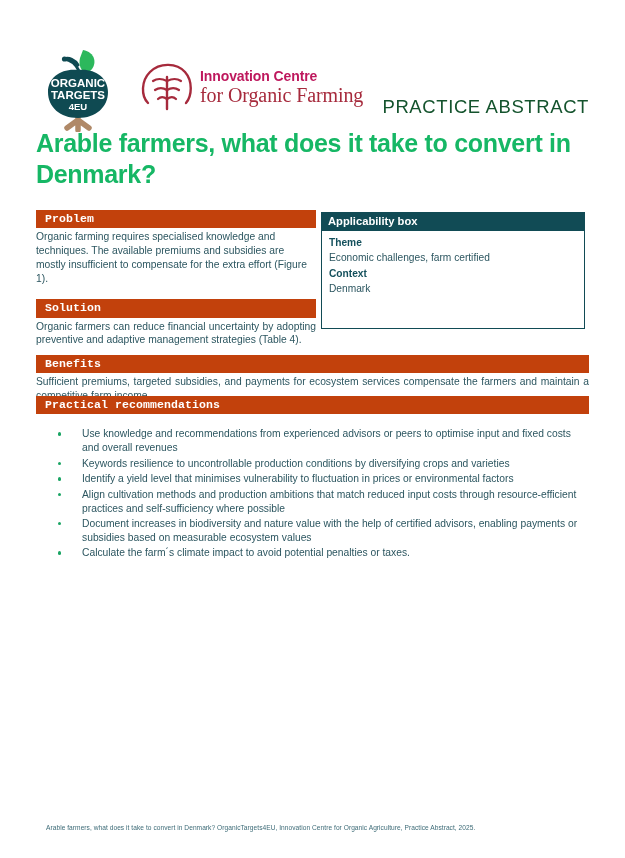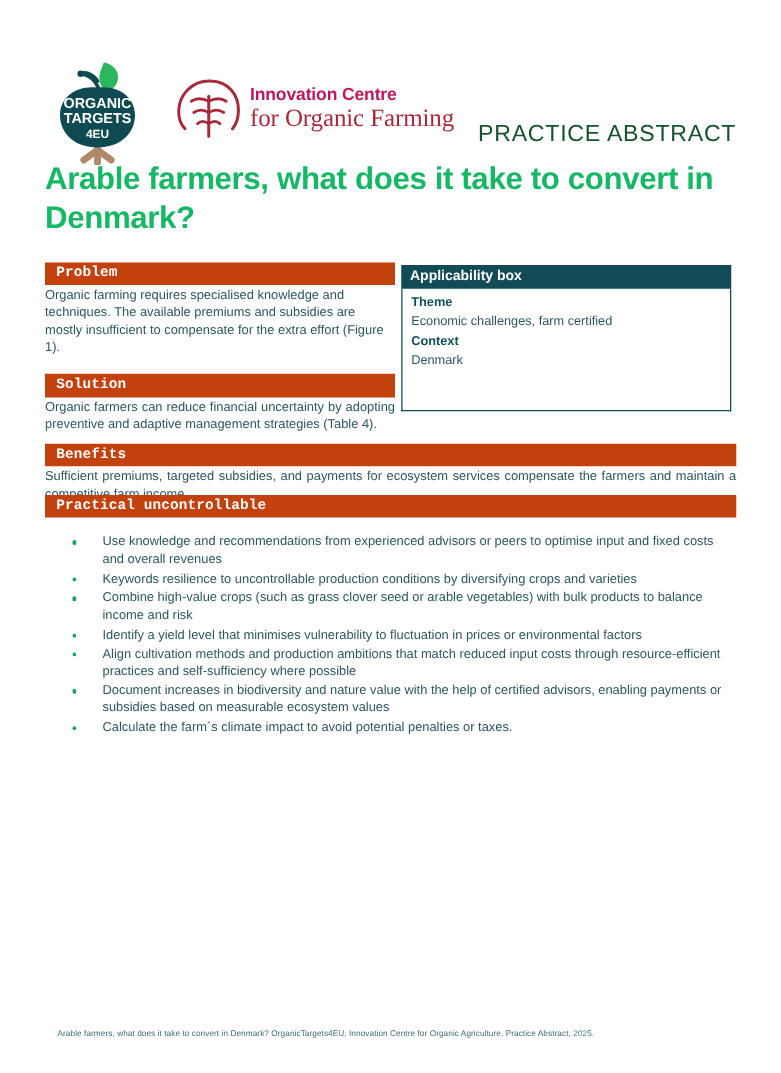--- a/index.html
+++ b/index.html
@@ -294,25 +294,24 @@
       </div>
     </div>
   </div>
 
   <div class="full sec-benefits">
     <div class="bar">Benefits</div>
     <div class="body-text just">Sufficient premiums, targeted subsidies, and payments for ecosystem services compensate the farmers and maintain a competitive farm income.</div>
   </div>
 
   <div class="full sec-recs">
-    <div class="bar">Practical uncontrollable</div>
+    <div class="bar">Practical recommendations</div>
     <ul class="recs">
       <li>Use knowledge and recommendations from experienced advisors or peers to optimise input and fixed costs and overall revenues</li>
       <li>Keywords resilience to uncontrollable production conditions by diversifying crops and varieties</li>
-      <li>Combine high-value crops (such as grass clover seed or arable vegetables) with bulk products to balance income and risk</li>
       <li>Identify a yield level that minimises vulnerability to fluctuation in prices or environmental factors</li>
       <li>Align cultivation methods and production ambitions that match reduced input costs through resource-efficient practices and self-sufficiency where possible</li>
       <li>Document increases in biodiversity and nature value with the help of certified advisors, enabling payments or subsidies based on measurable ecosystem values</li>
       <li>Calculate the farm´s climate impact to avoid potential penalties or taxes.</li>
     </ul>
   </div>
 
   <div class="footer">Arable farmers, what does it take to convert in Denmark? OrganicTargets4EU, Innovation Centre for Organic Agriculture, Practice Abstract, 2025.</div>
 
 </div>

